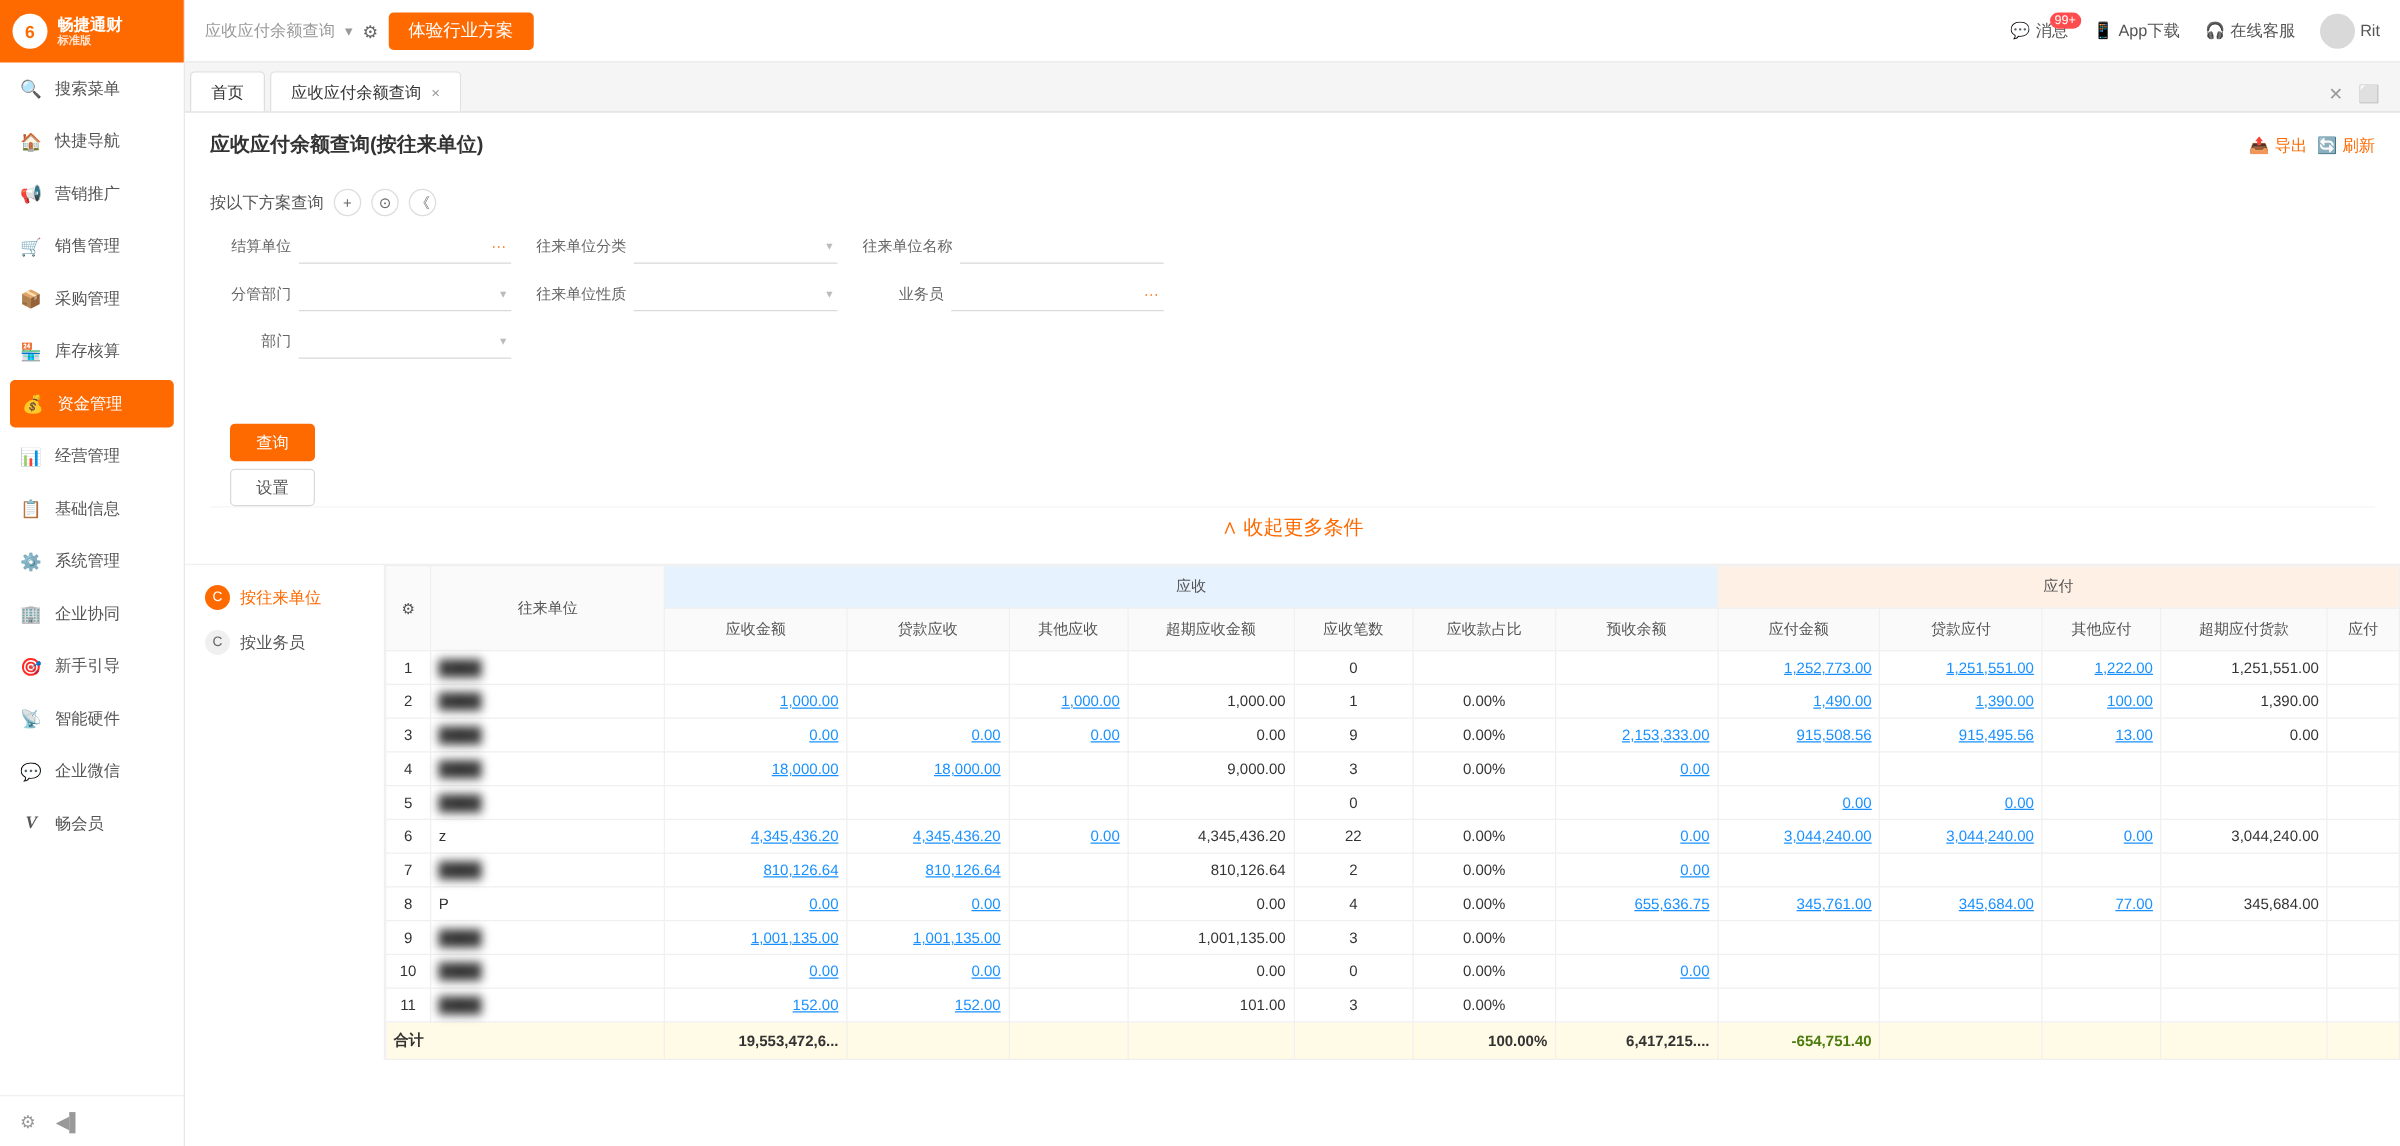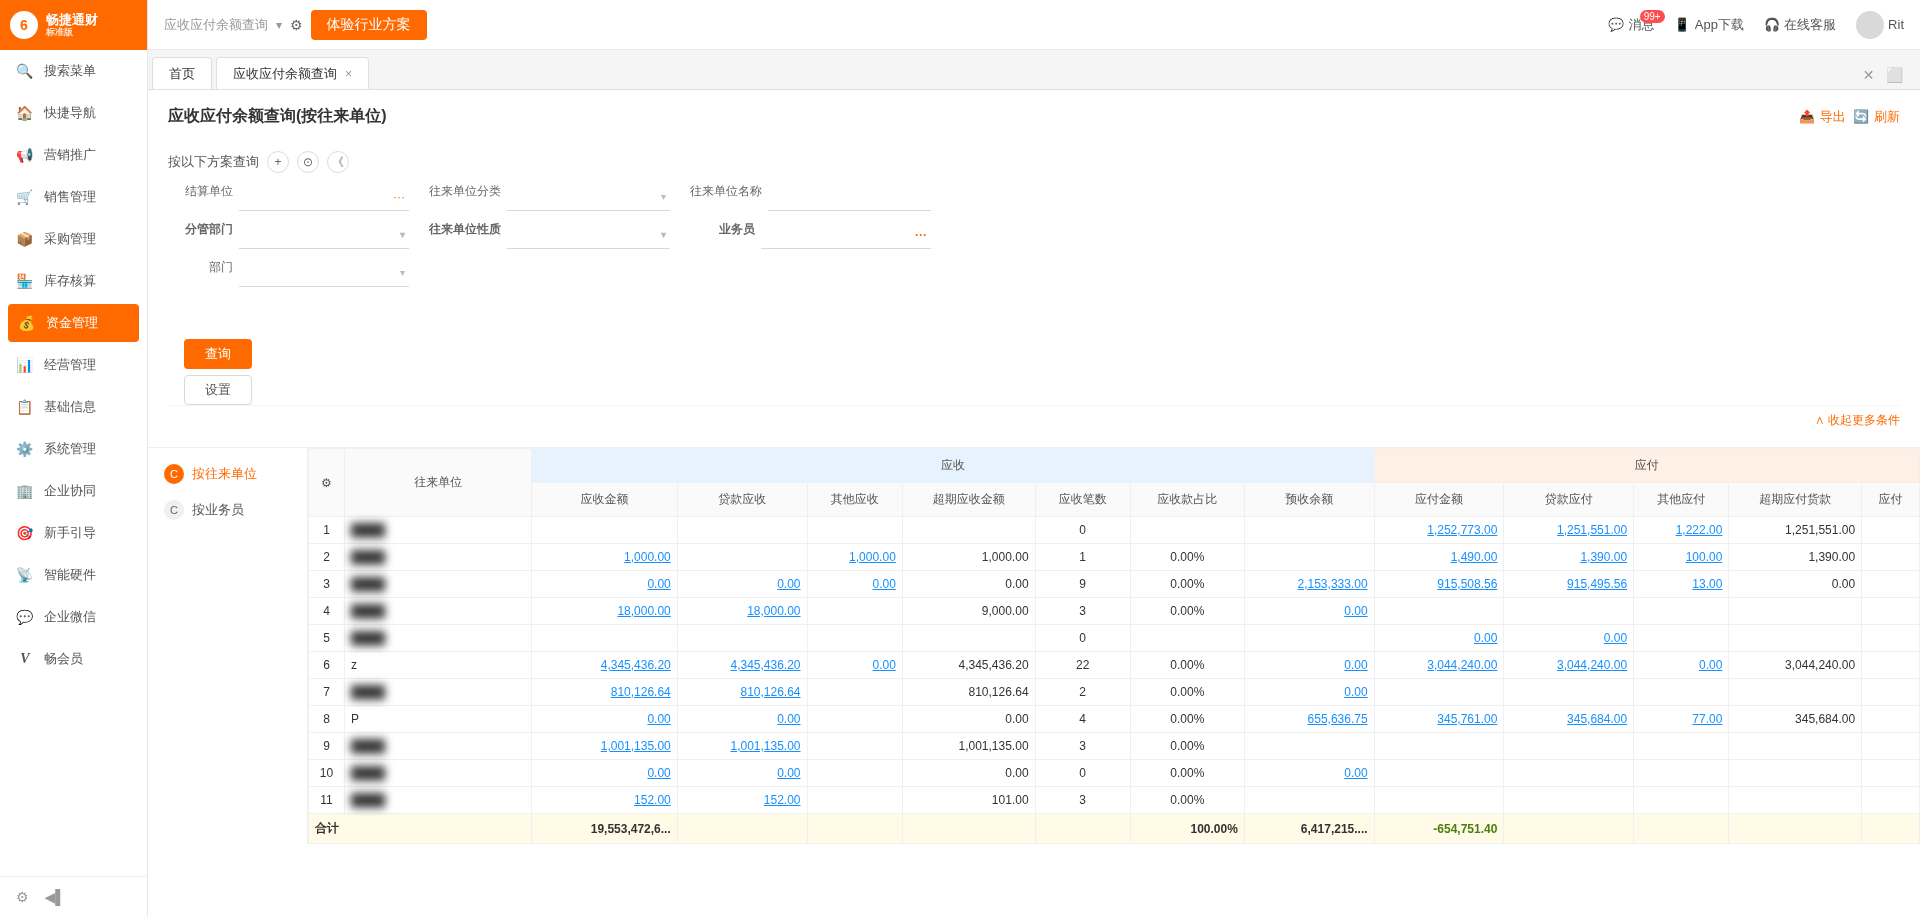--- a/index.html
+++ b/index.html
@@ -111,22 +111,22 @@
       background: #ff6a00; color: #fff; border: none; padding: 6px 20px;
       border-radius: 4px; cursor: pointer; font-size: 13px;
     }
     .btn-setting {
       background: #fff; color: #555; border: 1px solid #d9d9d9; padding: 5px 20px;
       border-radius: 4px; cursor: pointer; font-size: 13px;
     }
 
     
     .collapse-more {
-      text-align: right; padding: 6px 0; cursor: pointer; color: #ff6a00;
-      font-size: 12px; border-top: 1px solid #f5f5f5;
+      text-align: center; padding: 6px 0; cursor: pointer; color: #ff6a00;
+      font-size: 16px; border-top: 1px solid #f5f5f5;
     }
 
     
     .content-area { display: flex; }
     .left-filter {
       width: 160px; min-width: 160px; background: #fff; border-right: 1px solid #f0f0f0;
       padding: 8px 0;
     }
     .filter-option {
       display: flex; align-items: center; padding: 8px 16px; cursor: pointer;
@@ -161,21 +161,21 @@
     
     ::-webkit-scrollbar { width: 6px; height: 6px; }
     ::-webkit-scrollbar-track { background: #f1f1f1; }
     ::-webkit-scrollbar-thumb { background: #ccc; border-radius: 3px; }
 
     .search-conditions-header {
       display: flex; align-items: center; gap: 8px;
       font-size: 13px; color: #555; font-weight: 500; margin-bottom: 10px;
     }
     .search-field {
-      display: flex; align-items: flex-start; gap: 6px;
+      display: flex; align-items: center; gap: 6px;
     }
     .search-field-label {
       font-size: 12px; color: #666; white-space: nowrap; min-width: 65px; text-align: right;
     }
     .search-field-input {
       flex: 1; height: 28px; border: none; border-bottom: 1px solid #d9d9d9;
       padding: 0 6px; font-size: 12px; outline: none; background: transparent;
       display: flex; align-items: center; justify-content: space-between; cursor: pointer;
     }
   </style>
@@ -339,21 +339,21 @@
               <div class="search-field-input" style="border-bottom:1px solid #d9d9d9; flex:1; min-height:28px; padding:0 4px; display:flex; justify-content:flex-end; align-items:center;">
                 <span style="color:#bbb; font-size:10px;">▾</span>
               </div>
             </div>
             <div class="search-field">
               <span class="search-field-label">往来单位名称</span>
               <input class="filter-input" type="text" style="flex: 1 1 0%;">
             </div>
           </div>
 
-          <div style="display:grid; grid-template-columns:1fr 1fr 1fr; gap:10px 20px; margin-bottom:10px;font-weight:bold;">
+          <div style="display:grid; grid-template-columns:1fr 1fr 1fr; gap:10px 20px; margin-bottom:10px;">
             <div class="search-field">
               <span class="search-field-label">分管部门</span>
               <div class="search-field-input" style="border-bottom:1px solid #d9d9d9; flex:1; min-height:28px; padding:0 4px; display:flex; justify-content:flex-end; align-items:center;">
                 <span style="color:#bbb; font-size:10px;">▾</span>
               </div>
             </div>
             <div class="search-field">
               <span class="search-field-label">往来单位性质</span>
               <div class="search-field-input" style="border-bottom:1px solid #d9d9d9; flex:1; min-height:28px; padding:0 4px; display:flex; justify-content:flex-end; align-items:center;">
                 <span style="color:#bbb; font-size:10px;">▾</span>

